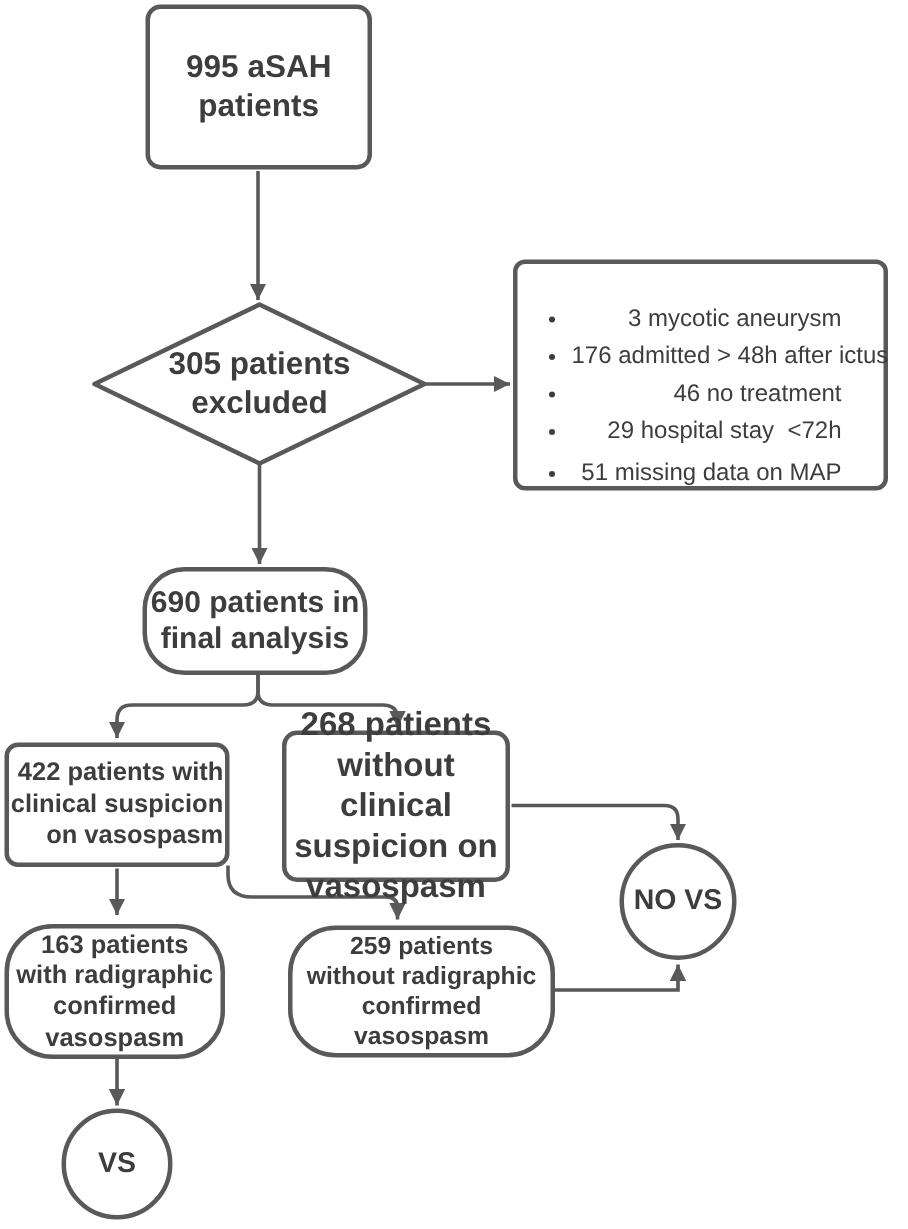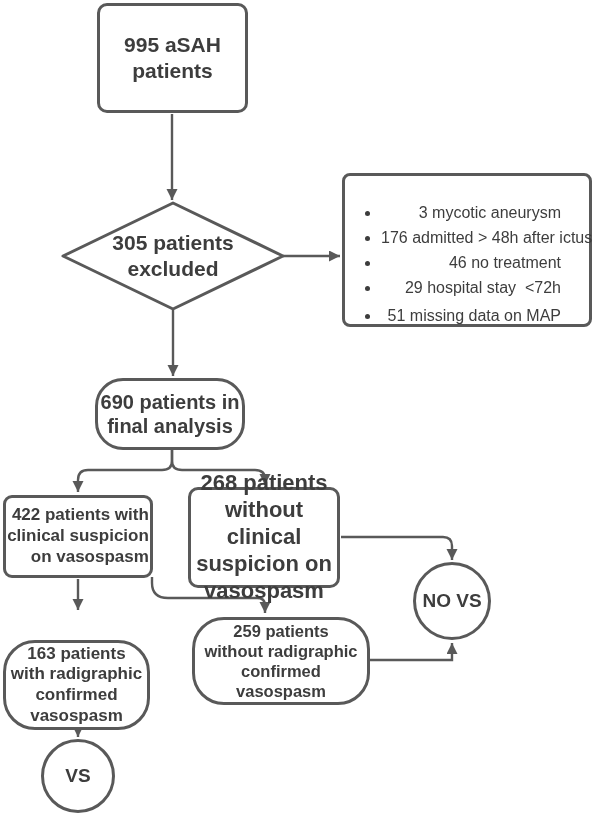--- a/index.html
+++ b/index.html
@@ -69,21 +69,21 @@
     text-align:right;
   }
   .node-exclusion li{
     line-height:25px;
     white-space:pre;
   }
   .node-exclusion li:last-child{ margin-top:3px; padding-left:5px; }
   .node-final{ left:95px; top:378px; width:150px; height:72px; border-radius:28px; font-size:20px; }
   .node-c422{ left:3px; top:495px; width:150px; height:83px; border-radius:9px; font-size:17px;text-align:right; }
   .node-c268{ left:188px; top:487px; width:152px; height:101px; border-radius:10px; font-size:22px; }
-  .node-c163{ left:3px; top:640px; width:147px; height:90px; border-radius:32px; font-size:17px; }
+  .node-c163{ left:3px; top:616px; width:147px; height:90px; border-radius:32px; font-size:17px; }
   .node-c259{ left:192px; top:617px; width:178px; height:88px; border-radius:32px; font-size:16.5px; }
   .node-novs{ left:413px; top:562px; width:78px; height:78px; border-radius:50%; font-size:19px; }
   .node-vs{ left:41px; top:739px; width:74px; height:74px; border-radius:50%; font-size:19px; }
 </style>
 </head>
 <body>
 
 <div class="canvas">
 
   <svg class="connectors" viewBox="0 0 605 819" xmlns="http://www.w3.org/2000/svg">

